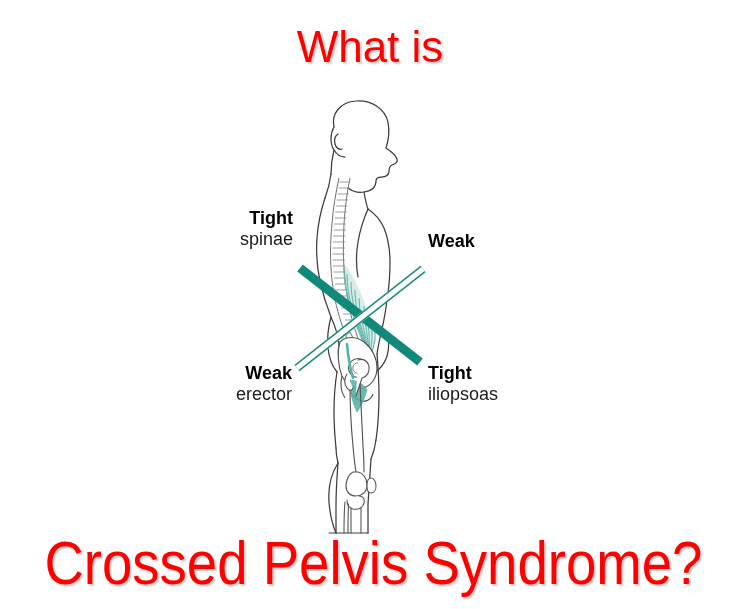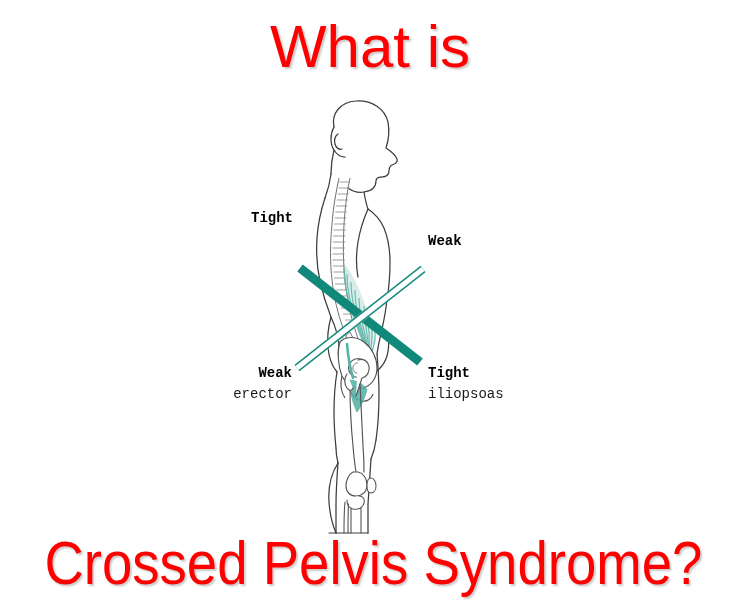--- a/index.html
+++ b/index.html
@@ -17,21 +17,21 @@
   }
 
   
   .title-top {
     position: absolute;
     left: 0;
     top: 14px;
     width: 740px;
     text-align: center;
     font-family: "Liberation Sans", sans-serif;
-    font-size: 60px;
+    font-size: 44px;
     line-height: 66px;
     font-weight: 400;
     color: #FF0000;
     text-shadow: 2px 2px 2px rgba(140,140,140,0.45);
     letter-spacing: 0px;
     white-space: nowrap;
   }
   .title-bottom {
     position: absolute;
     left: 0;
@@ -45,22 +45,22 @@
     color: #FF0000;
     text-shadow: 2px 2px 2px rgba(140,140,140,0.45);
     transform: scaleX(0.88);
     transform-origin: center center;
     white-space: nowrap;
   }
 
   
   .label {
     position: absolute;
-    font-family: Liberation Mono, monospace;
-    font-size: 14px;
+    font-family: Liberation Sans, sans-serif;
+    font-size: 18px;
     line-height: 21px;
     color: #111111;
   }
   .label .kw {
     display: block;
     font-weight: bold;
     color: #000000;
   }
   .label .ln {
     display: block;
@@ -303,20 +303,21 @@
         <line x1="29" y1="276" x2="155" y2="177" stroke="#11897a" stroke-width="8" stroke-linecap="butt" fill="none" opacity="1" stroke-dasharray="0"></line>
 
         <line x1="29" y1="276" x2="155" y2="177" stroke="#ffffff" stroke-width="5.2" stroke-linecap="butt"></line>
       </g>
 
     </svg>
   </div>
 
   <div class="label right-align" id="label-tight-erector">
     <span class="kw">Tight</span>
+    <span class="ln">spinae</span>
   </div>
 
   <div class="label left-align" id="label-weak-abdominal">
     <span class="kw">Weak</span>
   </div>
 
   <div class="label right-align" id="label-weak-gluteus">
     <span class="kw">Weak</span>
     <span class="ln">erector</span>
   </div>

